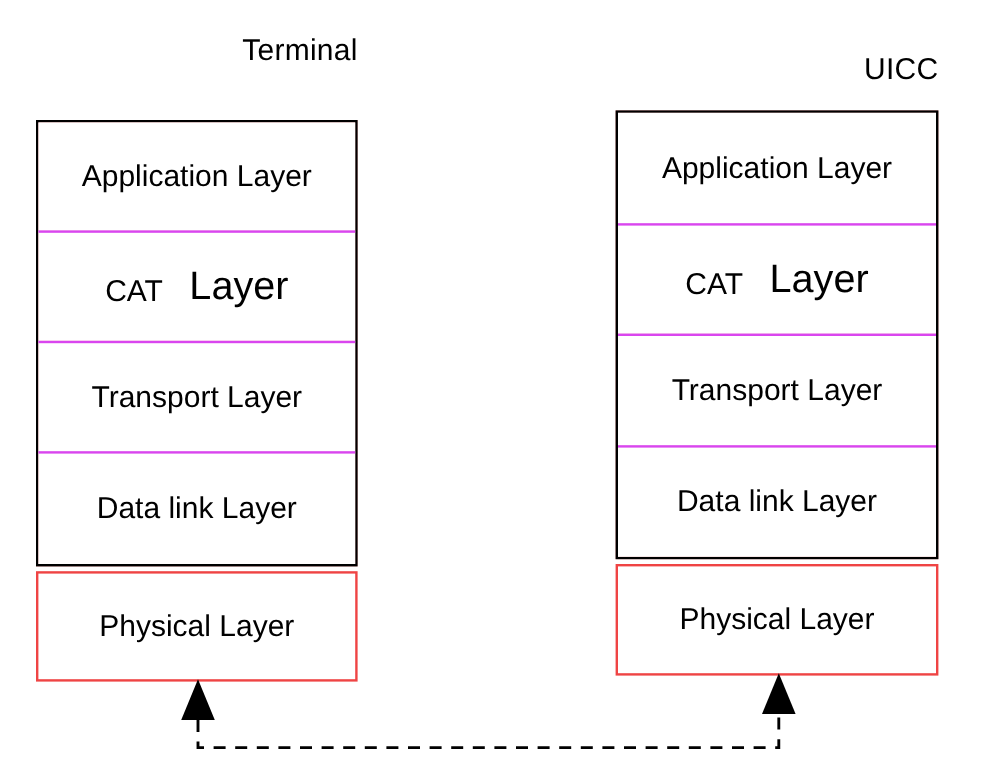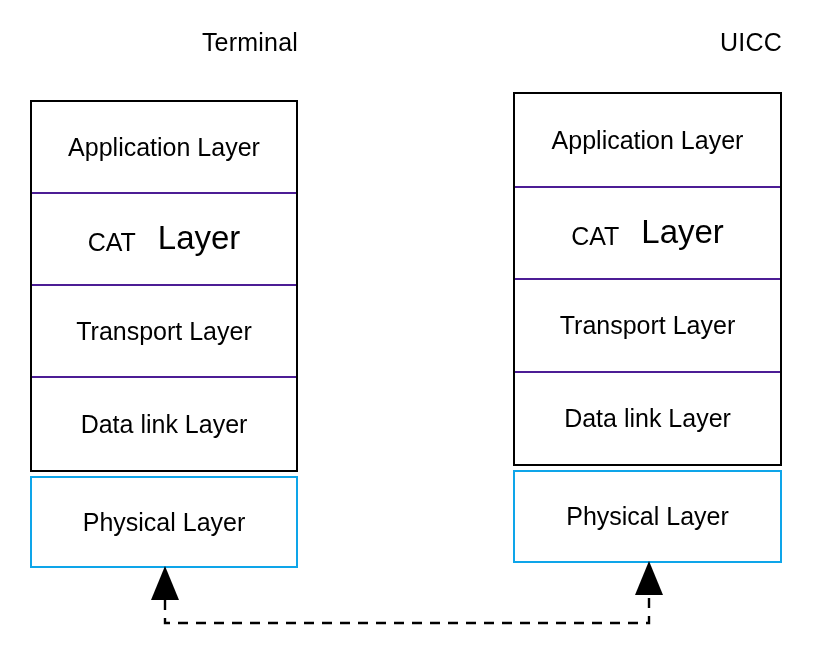--- a/index.html
+++ b/index.html
@@ -45,21 +45,21 @@
   }
   .layer-row {
     position: relative;
     box-sizing: border-box;
     display: flex;
     align-items: center;
     justify-content: center;
     background: #ffffff;
   }
   .layer-row + .layer-row {
-    border-top: 2px solid #4c1d95;
+    border-top: 2px solid #d946ef;
   }
   .layer-label {
     font-size: 25px;
     line-height: 1;
     color: #000000;
     white-space: nowrap;
     text-align: center;
   }
   
   .cat-row .layer-label {
@@ -76,21 +76,21 @@
   .cat-row .cat-tail {
     font-size: 33px;
     position: relative;
     top: -2px;
   }
 
   
   .layer-detached {
     position: absolute;
     left: 0;
-    border: 2px solid #0ea5e9;
+    border: 2px solid #ef4444;
     box-sizing: border-box;
     background: #ffffff;
     display: flex;
     align-items: center;
     justify-content: center;
   }
 
   
   .connector {
     position: absolute;
@@ -101,21 +101,21 @@
     pointer-events: none;
   }
 </style>
 </head>
 <body>
 
 <div id="canvas">
 
   <div class="stack-title" style="left:30px; top:30px; width:268px;">Terminal</div>
 
-  <div class="stack-title" style="left:513px; top:30px; width:269px;">UICC</div>
+  <div class="stack-title" style="left:513px; top:46px; width:269px;">UICC</div>
 
   <div class="stack">
 
     <div class="layer-group" style="left:30px; top:100px; width:268px; height:372px;">
 
       <div class="layer-row" style="height:90px;">
         <span class="layer-label">Application Layer</span>
       </div>
 
       <div class="layer-row cat-row" style="height:92px;">

